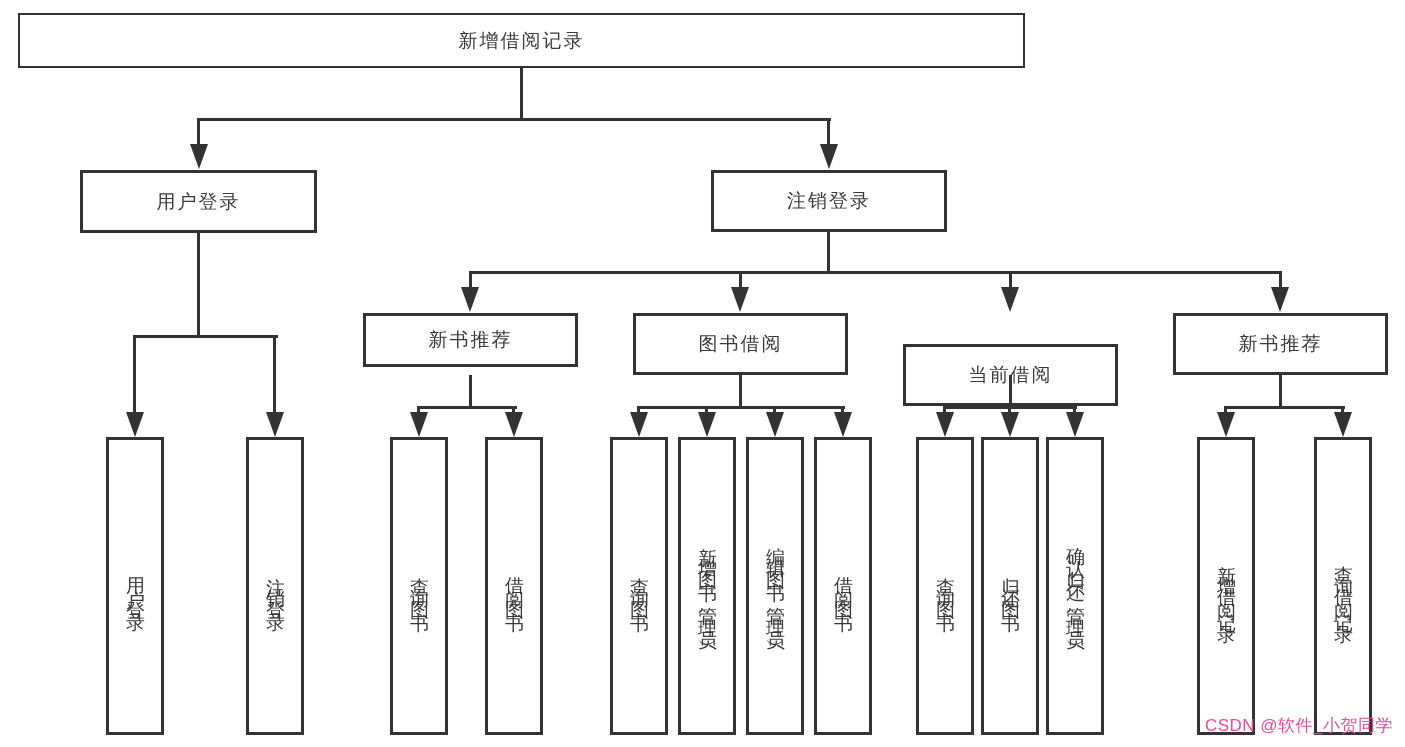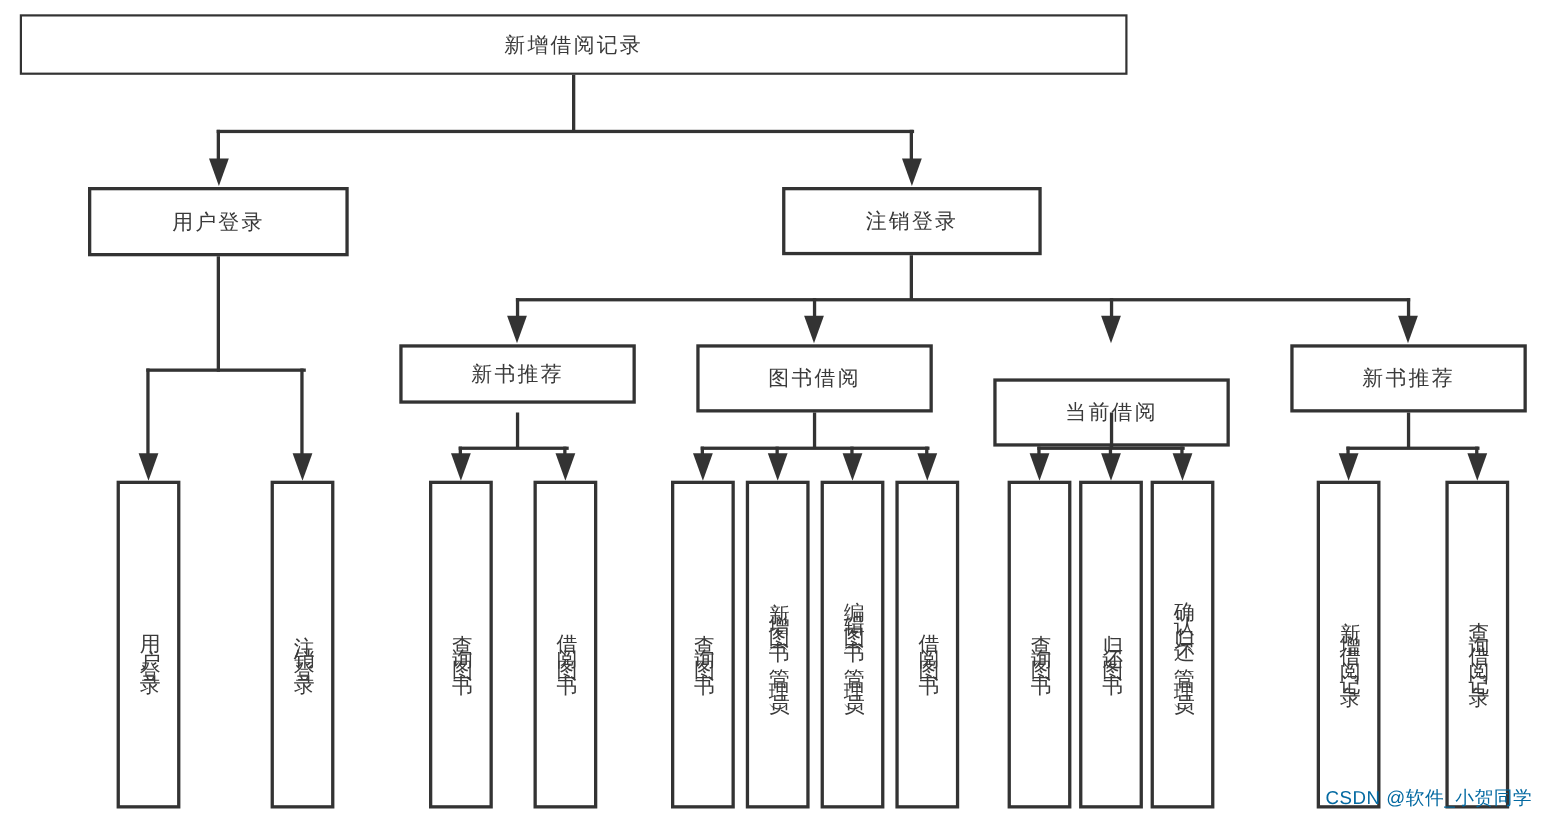--- a/index.html
+++ b/index.html
@@ -50,21 +50,21 @@
     height: 0;
     border-left: 9px solid transparent;
     border-right: 9px solid transparent;
     border-top: 25px solid #333333;
   }
   .watermark {
     position: absolute;
     top: 714px;
     right: 12px;
     font-size: 17px;
-    color: #0369a1;
+    color: #ec4899;
     letter-spacing: 0.5px;
     z-index: 10;
     white-space: nowrap;
   }
 </style>
 </head>
 <body>
 
 <div id="canvas">
 

